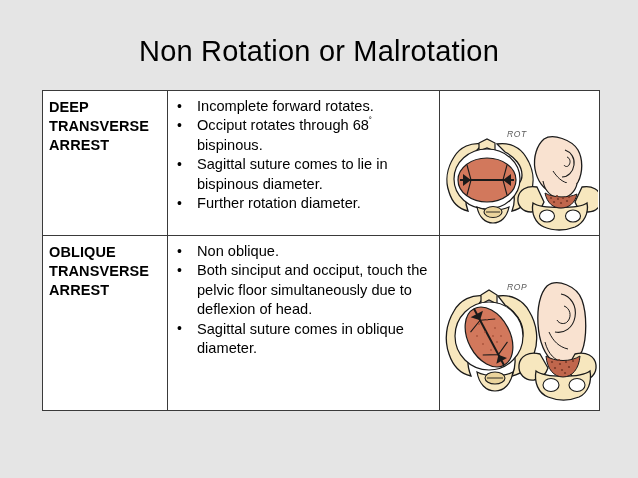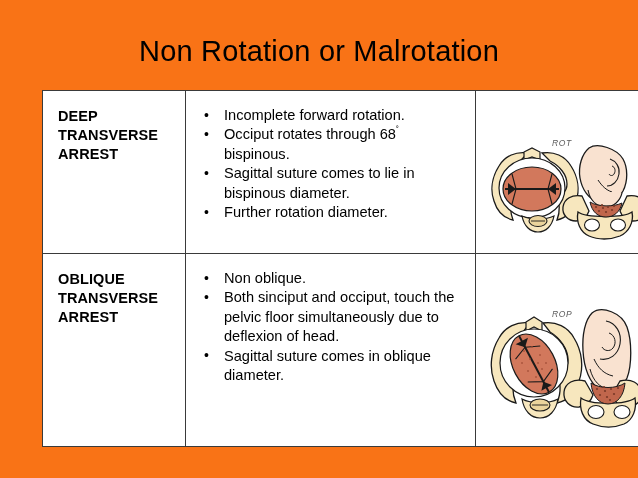--- a/index.html
+++ b/index.html
@@ -13,21 +13,21 @@
     font-family: "Liberation Sans", sans-serif;
     color: #000000;
     overflow: hidden;
     position: relative;
   }
   .slide {
     position: absolute;
     left: 0; top: 0;
     width: 638px;
     height: 478px;
-    background: #f97316;
+    background: #e5e5e5;
   }
   .slide-title {
     position: absolute;
     left: 0;
     top: 36px;
     width: 638px;
     text-align: center;
     font-size: 29px;
     font-weight: 400;
     letter-spacing: 0.2px;
@@ -38,21 +38,21 @@
     position: absolute;
     left: 42px;
     top: 90px;
     width: 554px;
     border-collapse: collapse;
     table-layout: fixed;
   }
   .content-table td {
     border: 1.2px solid #3a3a3a;
     vertical-align: top;
-    padding: 9px;
+    padding: 0;
     background: #ffffff;
   }
   .col-label { width: 124px; }
   .col-body  { width: 271px; }
   .col-fig   { width: 159px; font-style: italic; }
 
   .label-cell {
     padding: 7px 4px 6px 6px;
     font-size: 14.5px;
     font-weight: bold;
@@ -111,21 +111,21 @@
   <table class="content-table">
     <tbody>
 
       <tr class="row1">
         <td class="col-label">
           <div class="label-cell">DEEP TRANSVERSE ARREST</div>
         </td>
         <td class="col-body">
           <div class="body-cell">
             <ul class="bullets">
-              <li>Incomplete forward rotation.</li>
+              <li>Incomplete forward rotates.</li>
               <li><span>Occiput rotates through 68</span><span class="deg">˚</span><span> bispinous.</span></li>
               <li>Sagittal suture comes to lie in bispinous diameter.</li>
               <li>Further rotation diameter.</li>
             </ul>
           </div>
         </td>
         <td class="col-fig">
           <div class="fig-wrap">
             <svg class="fig-svg" width="157" height="140" viewBox="0 0 157 140">
 

